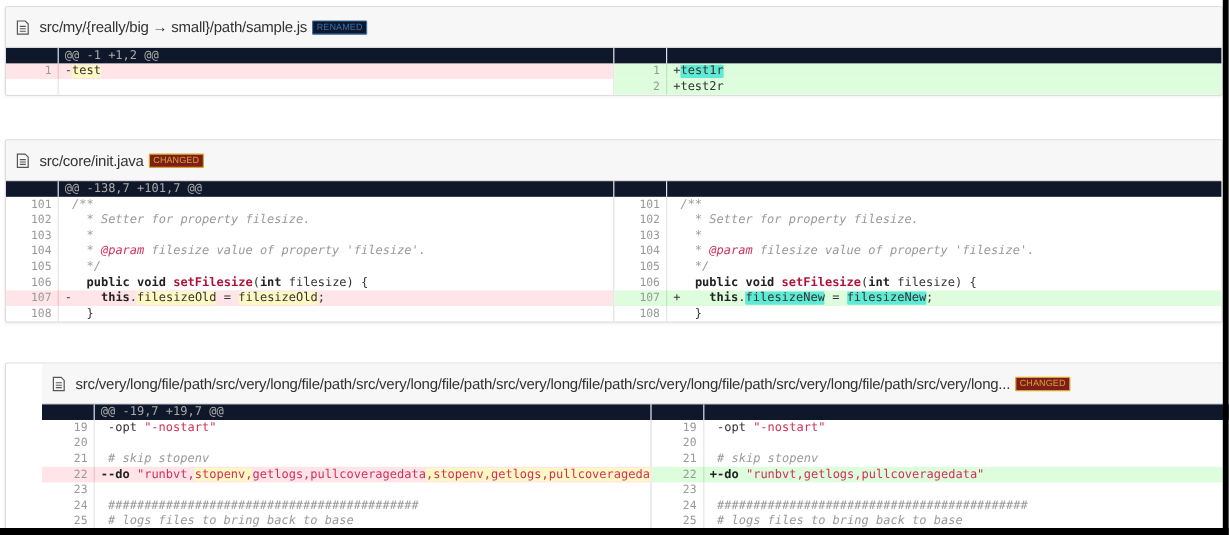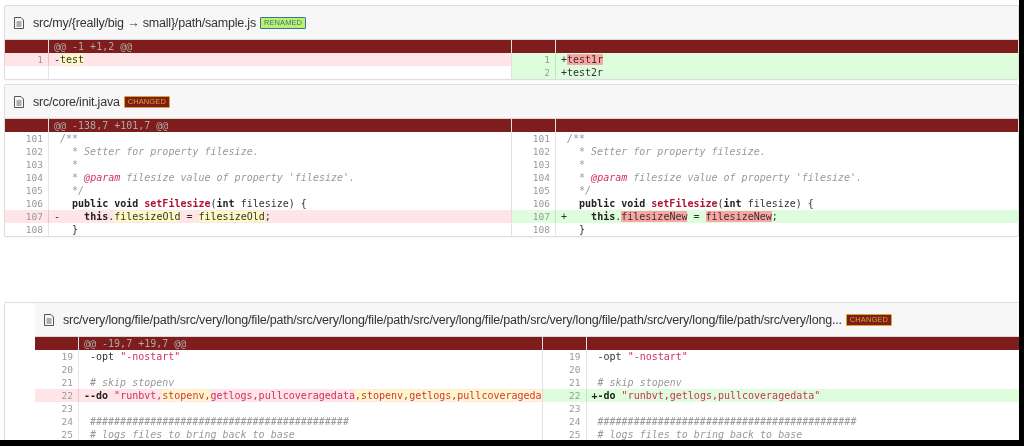--- a/index.html
+++ b/index.html
@@ -21,46 +21,46 @@
     height:33px; background:#f7f7f7; border-bottom:1px solid #d8d8d8;
     display:flex; align-items:center; padding-left:8px;
     font-size:12.5px; color:#333; white-space:nowrap; overflow:hidden;
   }
   .file-icon { width:12px; height:14px; margin-right:8px; flex:none; }
   .file-name { letter-spacing:-0.2px; overflow:hidden; text-overflow:ellipsis;text-align:right; }
   .badge {
     display:inline-block; font-size:7.5px; line-height:10px; padding:0 3px;
     border:1px solid; border-radius:1px; margin-left:4px; letter-spacing:0.1px; flex:none;
   }
-  .badge.renamed { color:#3572b0; border-color:#3572b0; background:#bef264; }
+  .badge.renamed { color:#3572b0; border-color:#3572b0; background:#0f172a; }
   .badge.changed { color:#d4a82a; border-color:#d4a82a; background:#7f1d1d; }
 
   .diff { display:flex; width:100%; }
   .pane { width:50%; position:relative; }
   .pane.left { border-right:1px solid #e0e0e0; }
   .row {
     display:flex; height:13px; line-height:13px;
     font-family:"DejaVu Sans Mono", monospace; font-size:10px; white-space:pre;
   }
   .ln {
     width:44px; flex:none; text-align:right; padding-right:5px; color:#999;
     border-right:1px solid #e6e6e6; box-sizing:border-box; font-size:9.5px;
   }
   .pane.right .ln { width:44px; }
   .code { padding-left:5px; color:#333; overflow:hidden; flex:1; }
-  .row.hunk { background:#7f1d1d; }
+  .row.hunk { background:#0f172a; }
   .row.hunk .ln { border-right:1px solid #dbe4f0; }
   .row.hunk .code { color:#aaa; }
   .row.del { background:#ffe5e7; }
   .row.add { background:#ddfddd; }
   .row.del .ln { border-right-color:#f3c0c5; }
   .row.add .ln { border-right-color:#bfe6bf; }
   .row.empty { background:#fff; }
   .hl-del { background:#fef9c3; border-radius:1px; }
-  .hl-add { background:#fca5a5; border-radius:1px; }
+  .hl-add { background:#5eead4; border-radius:1px; }
   .k { font-weight:bold; color:#222; }
   .fn { font-weight:bold; color:#b0133a; }
   .cm { color:#999; font-style:italic; }
   .tag { color:#d2305b; font-style:italic; }
   .str { color:#d2305b; }
 </style>
 </head>
 <body>
 
 <div class="card" style="top:5px;">
@@ -79,21 +79,21 @@
         <div class="row empty"><span class="ln"></span><span class="code"></span></div>
       </div>
       <div class="pane right">
         <div class="row hunk"><span class="ln"></span><span class="code"></span></div>
         <div class="row add"><span class="ln">1</span><span class="code"><span>+</span><span class="hl-add">test1r</span></span></div>
         <div class="row add"><span class="ln">2</span><span class="code"><span>+test2r</span></span></div>
       </div>
     </div>
 </div>
 
-<div class="card" style="top:84px;">
+<div class="card" style="top:116px;">
   <div class="card-header">
     <svg class="file-icon" viewBox="0 0 12 14">
         <path d="M1.5 1.5h6.5l2.5 2.5v8.5h-9z" fill="none" stroke="#555" stroke-width="1"></path>
         <path d="M3.5 6h5M3.5 8h5M3.5 10h5" stroke="#555" stroke-width="0.9"></path>
       </svg>
     <span class="file-name">src/core/init.java</span>
     <span class="badge changed">CHANGED</span>
   </div>
   <div class="diff">
       <div class="pane left">

